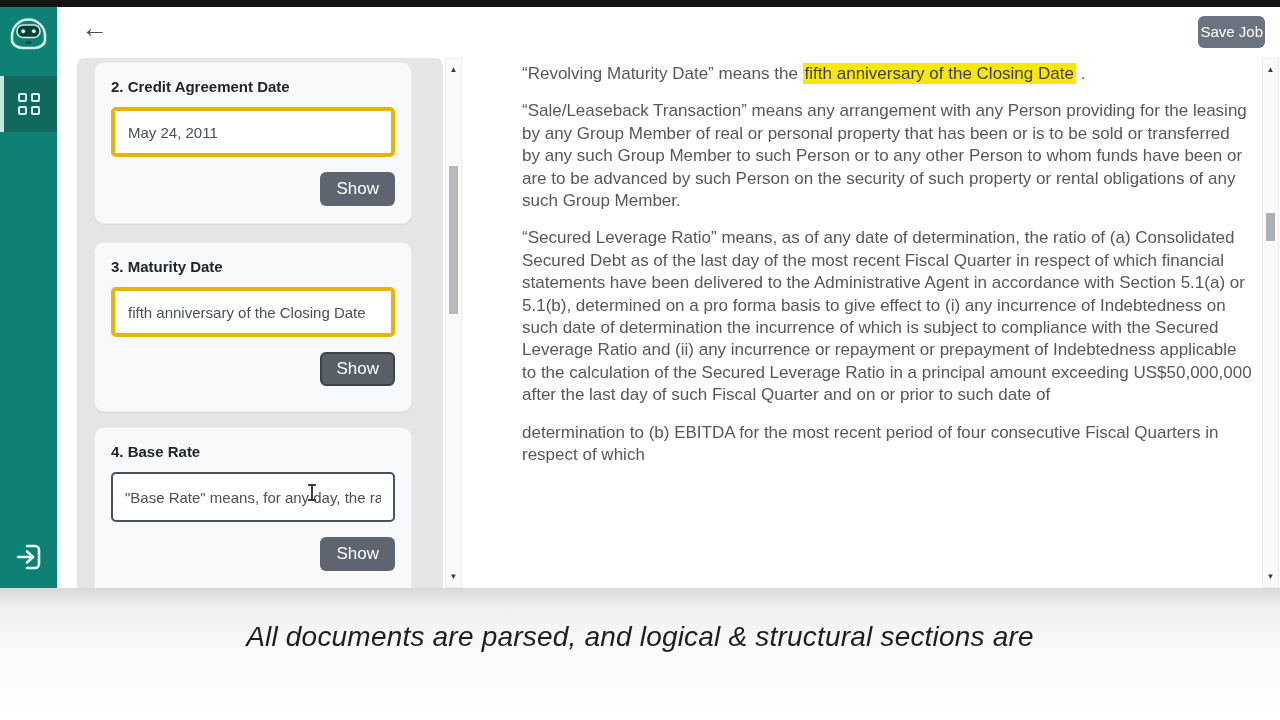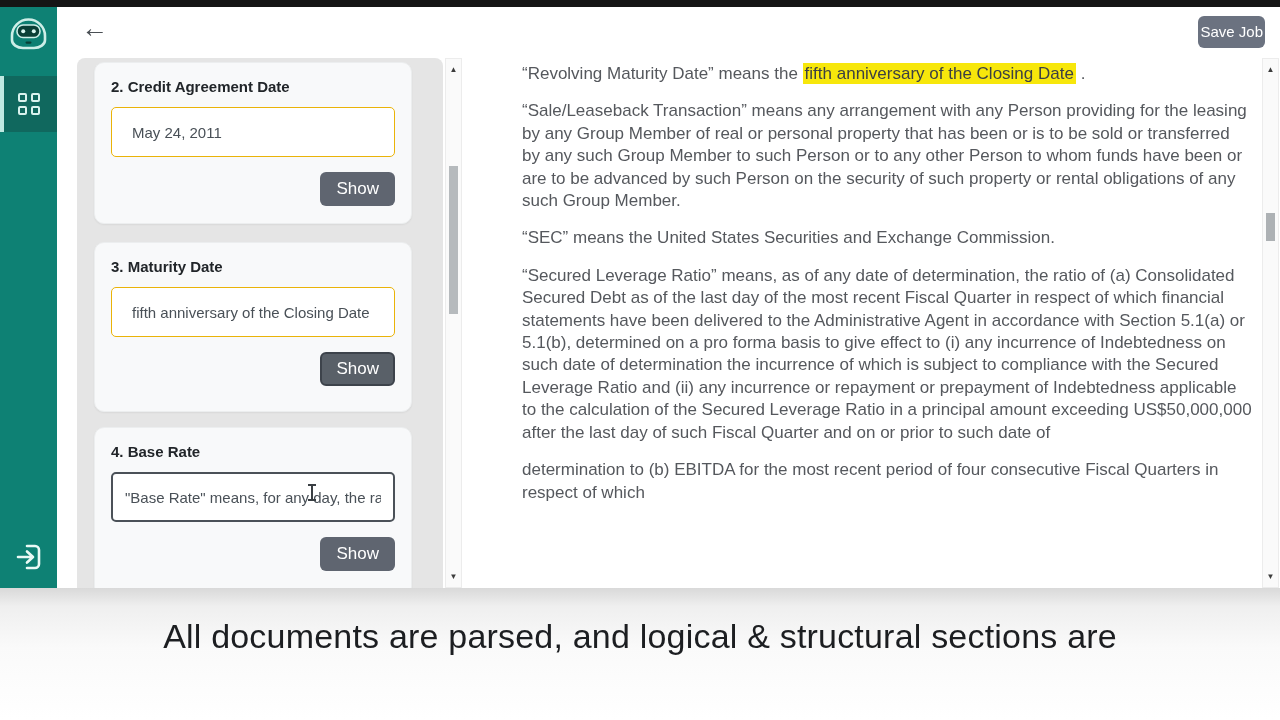--- a/index.html
+++ b/index.html
@@ -29,21 +29,21 @@
   
   .form-panel{position:absolute;left:20px;top:51px;width:366px;height:530px;background:#e5e5e5;
     border-radius:8px 8px 0 0;overflow:hidden;}
   .card{position:absolute;left:17px;width:318px;background:#f8f9fa;border:1px solid #eceeef;
     border-radius:10px;box-sizing:border-box;padding:15px 16px 16px;box-shadow:0 1px 2px rgba(0,0,0,0.06);}
   .card1{top:4px;height:162px;}
   .card2{top:184px;height:170px;}
   .card3{top:369px;height:170px;}
   .card-label{font-size:15px;font-weight:bold;color:#212529;}
   .card-input{display:block;width:100%;height:50px;margin-top:12px;box-sizing:border-box;
-    border:1px solid #eab308;border-radius:5px;background:#fff;padding:0 20px;font-size:15px;
+    border:4px solid #eab308;border-radius:5px;background:#fff;padding:0 13px;font-size:15px;
     color:#495057;font-family:"Liberation Sans",sans-serif;outline:none;white-space:nowrap;overflow:hidden;}
   .card3 .card-input{border:2px solid #4b5158;padding:0 12px;}
   .btn-row{text-align:right;margin-top:15px;}
   .show-btn{padding:7px 16px;background:#5f6570;color:#fff;border:none;border-radius:6px;
     font-size:17px;cursor:pointer;font-family:"Liberation Sans",sans-serif;}
   .card2 .show-btn{border:2px solid #3d434b;padding:5px 14px;background:#596068;}
 
   
   .vscroll{position:absolute;width:17px;background:#fafafa;border:1px solid #ececec;box-sizing:border-box;}
   .panel-scroll{left:388px;top:51px;height:530px;}
@@ -61,21 +61,21 @@
   .hl{background:#f7e70b;color:#3c4043;padding:1px 2px;}
 
   
   .ibeam{position:absolute;left:311px;top:485px;width:2px;height:15px;background:#3a3f44;}
   .ibeam::before,.ibeam::after{content:"";position:absolute;left:-3px;width:8px;height:2px;background:#3a3f44;}
   .ibeam::before{top:-1px;} .ibeam::after{bottom:-1px;}
 
   
   .caption{position:absolute;left:0;top:588px;width:1280px;height:132px;text-align:center;
     background:linear-gradient(180deg,#d9d9d9 0,#efefef 14%,#fafafa 45%,#ffffff 100%);}
-  .caption-line{font-size:34px;color:#1c1e21;line-height:45px;letter-spacing:0.2px;}
+  .caption-line{font-size:28px;color:#1c1e21;line-height:45px;letter-spacing:0.2px;font-style:italic;}
   .caption-line.first{margin-top:26px;}
 </style>
 </head>
 <body>
 
 <div id="container">
 
   <div class="topbar"></div>
 
   <div class="sidebar">
@@ -135,21 +135,20 @@
 
     <div class="vscroll panel-scroll">
       <div class="scroll-arrow arrow-up">▲</div>
       <div class="scroll-thumb"></div>
       <div class="scroll-arrow arrow-down">▼</div>
     </div>
 
     <div class="doc">
       <p><span>“Revolving Maturity Date” means the </span><span class="hl">fifth anniversary of the Closing Date</span><span> .</span></p>
       <p>“Sale/Leaseback Transaction” means any arrangement with any Person providing for the leasing by any Group Member of real or personal property that has been or is to be sold or transferred by any such Group Member to such Person or to any other Person to whom funds have been or are to be advanced by such Person on the security of such property or rental obligations of any such Group Member.</p>
-      <p>“SEC” means the United States Securities and Exchange Commission.</p>
       <p>“Secured Leverage Ratio” means, as of any date of determination, the ratio of (a) Consolidated Secured Debt as of the last day of the most recent Fiscal Quarter in respect of which financial statements have been delivered to the Administrative Agent in accordance with Section 5.1(a) or 5.1(b), determined on a pro forma basis to give effect to (i) any incurrence of Indebtedness on such date of determination the incurrence of which is subject to compliance with the Secured Leverage Ratio and (ii) any incurrence or repayment or prepayment of Indebtedness applicable to the calculation of the Secured Leverage Ratio in a principal amount exceeding US$50,000,000 after the last day of such Fiscal Quarter and on or prior to such date of</p>
       <p>determination to (b) EBITDA for the most recent period of four consecutive Fiscal Quarters in respect of which</p>
     </div>
 
     <div class="vscroll doc-scroll">
       <div class="scroll-arrow arrow-up">▲</div>
       <div class="scroll-thumb"></div>
       <div class="scroll-arrow arrow-down">▼</div>
     </div>
   </div>

